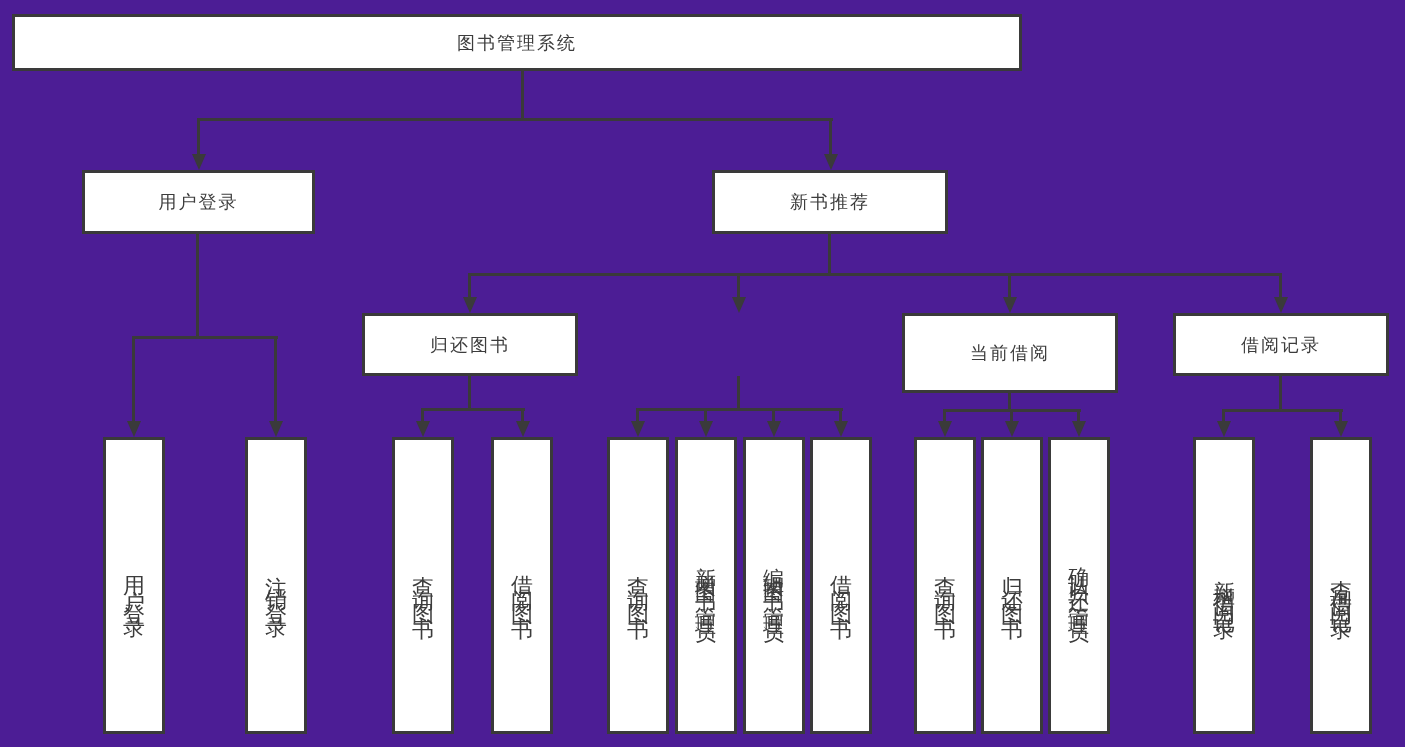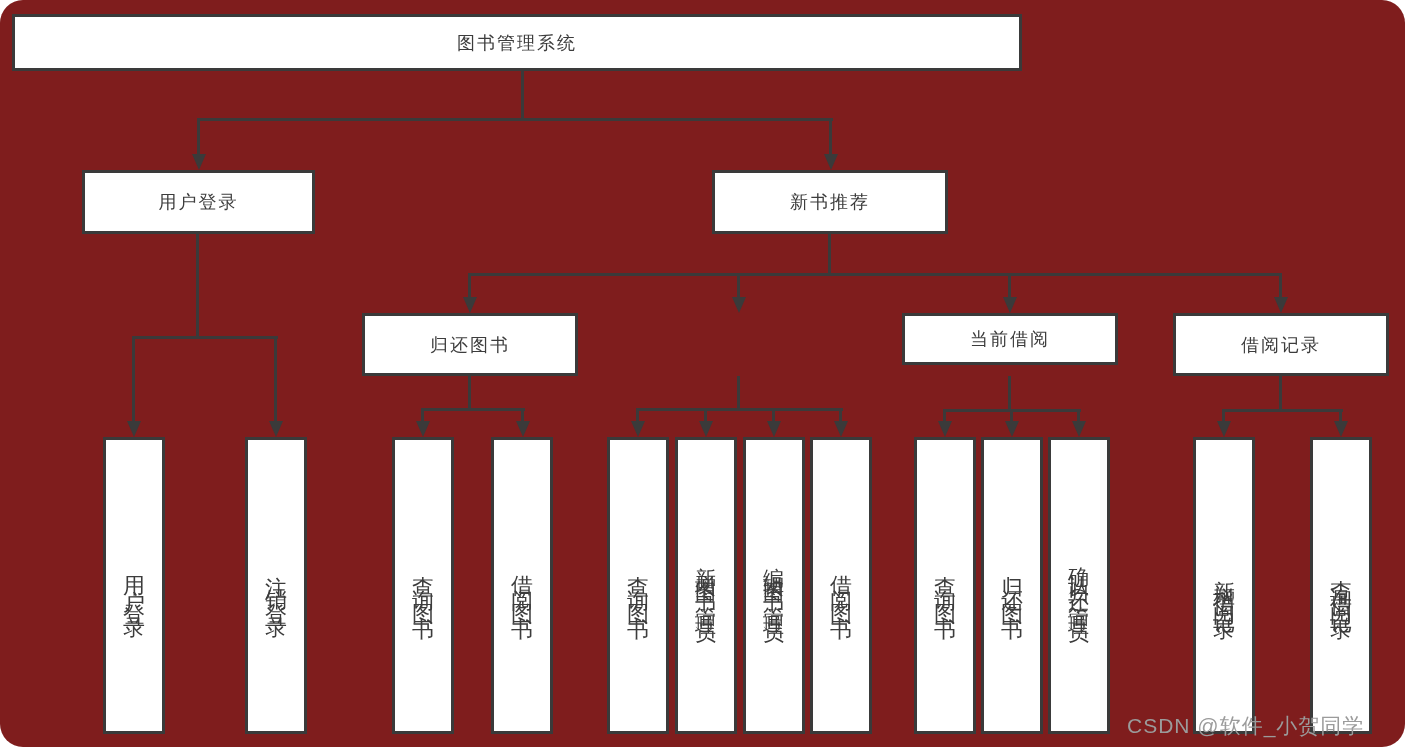--- a/index.html
+++ b/index.html
@@ -1,22 +1,21 @@
 <!DOCTYPE html>
 <html><head>
 <meta charset="utf-8">
 <style>
   html,body{margin:0;padding:0;background:#ffffff;}
   #canvas{
     position:relative;
     width:1405px;height:747px;
-    background:#7f1d1d;
+    background:#4c1d95;
     font-family:"Liberation Sans",sans-serif;
     overflow:hidden;
-    border-radius:23px;
   }
   .node{
     position:absolute;
     box-sizing:border-box;
     background:#ffffff;
     border:3px solid #3a3a3a;
     display:flex;align-items:center;justify-content:center;
     color:#3c3c3c;
     z-index:2;
   }
@@ -86,21 +85,21 @@
   <div class="vl" style="left:737px;top:273px;height:26px;"></div>
   <div class="ah" style="left:732px;top:297px;"></div>
   <div class="vl" style="left:1008px;top:273px;height:26px;"></div>
   <div class="ah" style="left:1003px;top:297px;"></div>
   <div class="vl" style="left:1279px;top:273px;height:26px;"></div>
   <div class="ah" style="left:1274px;top:297px;"></div>
 
   <div class="node hlabel" style="left:362px;top:313px;width:216px;height:63px;">
     <span>归还图书</span>
   </div>
-  <div class="node hlabel" style="left:902px;top:313px;width:216px;height:52px;">
+  <div class="node hlabel" style="left:902px;top:313px;width:216px;height:80px;">
     <span>当前借阅</span>
   </div>
   <div class="node hlabel" style="left:1173px;top:313px;width:216px;height:63px;">
     <span>借阅记录</span>
   </div>
 
   <div class="vl" style="left:468px;top:376px;height:32px;"></div>
   <div class="hl" style="left:421px;top:408px;width:104px;"></div>
   <div class="vl" style="left:421px;top:408px;height:14px;"></div>
   <div class="ah" style="left:416px;top:421px;"></div>
@@ -171,15 +170,14 @@
     <span class="v len9">确认归还（管理员）</span>
   </div>
 
   <div class="node" style="left:1193px;top:437px;width:62px;height:297px;">
     <span class="v len6">新增借阅记录</span>
   </div>
   <div class="node" style="left:1310px;top:437px;width:62px;height:297px;">
     <span class="v len6">查询借阅记录</span>
   </div>
 
-  <div id="watermark">CSDN @软件_小贺同学</div>
 
 </div>
 
 </body></html>

